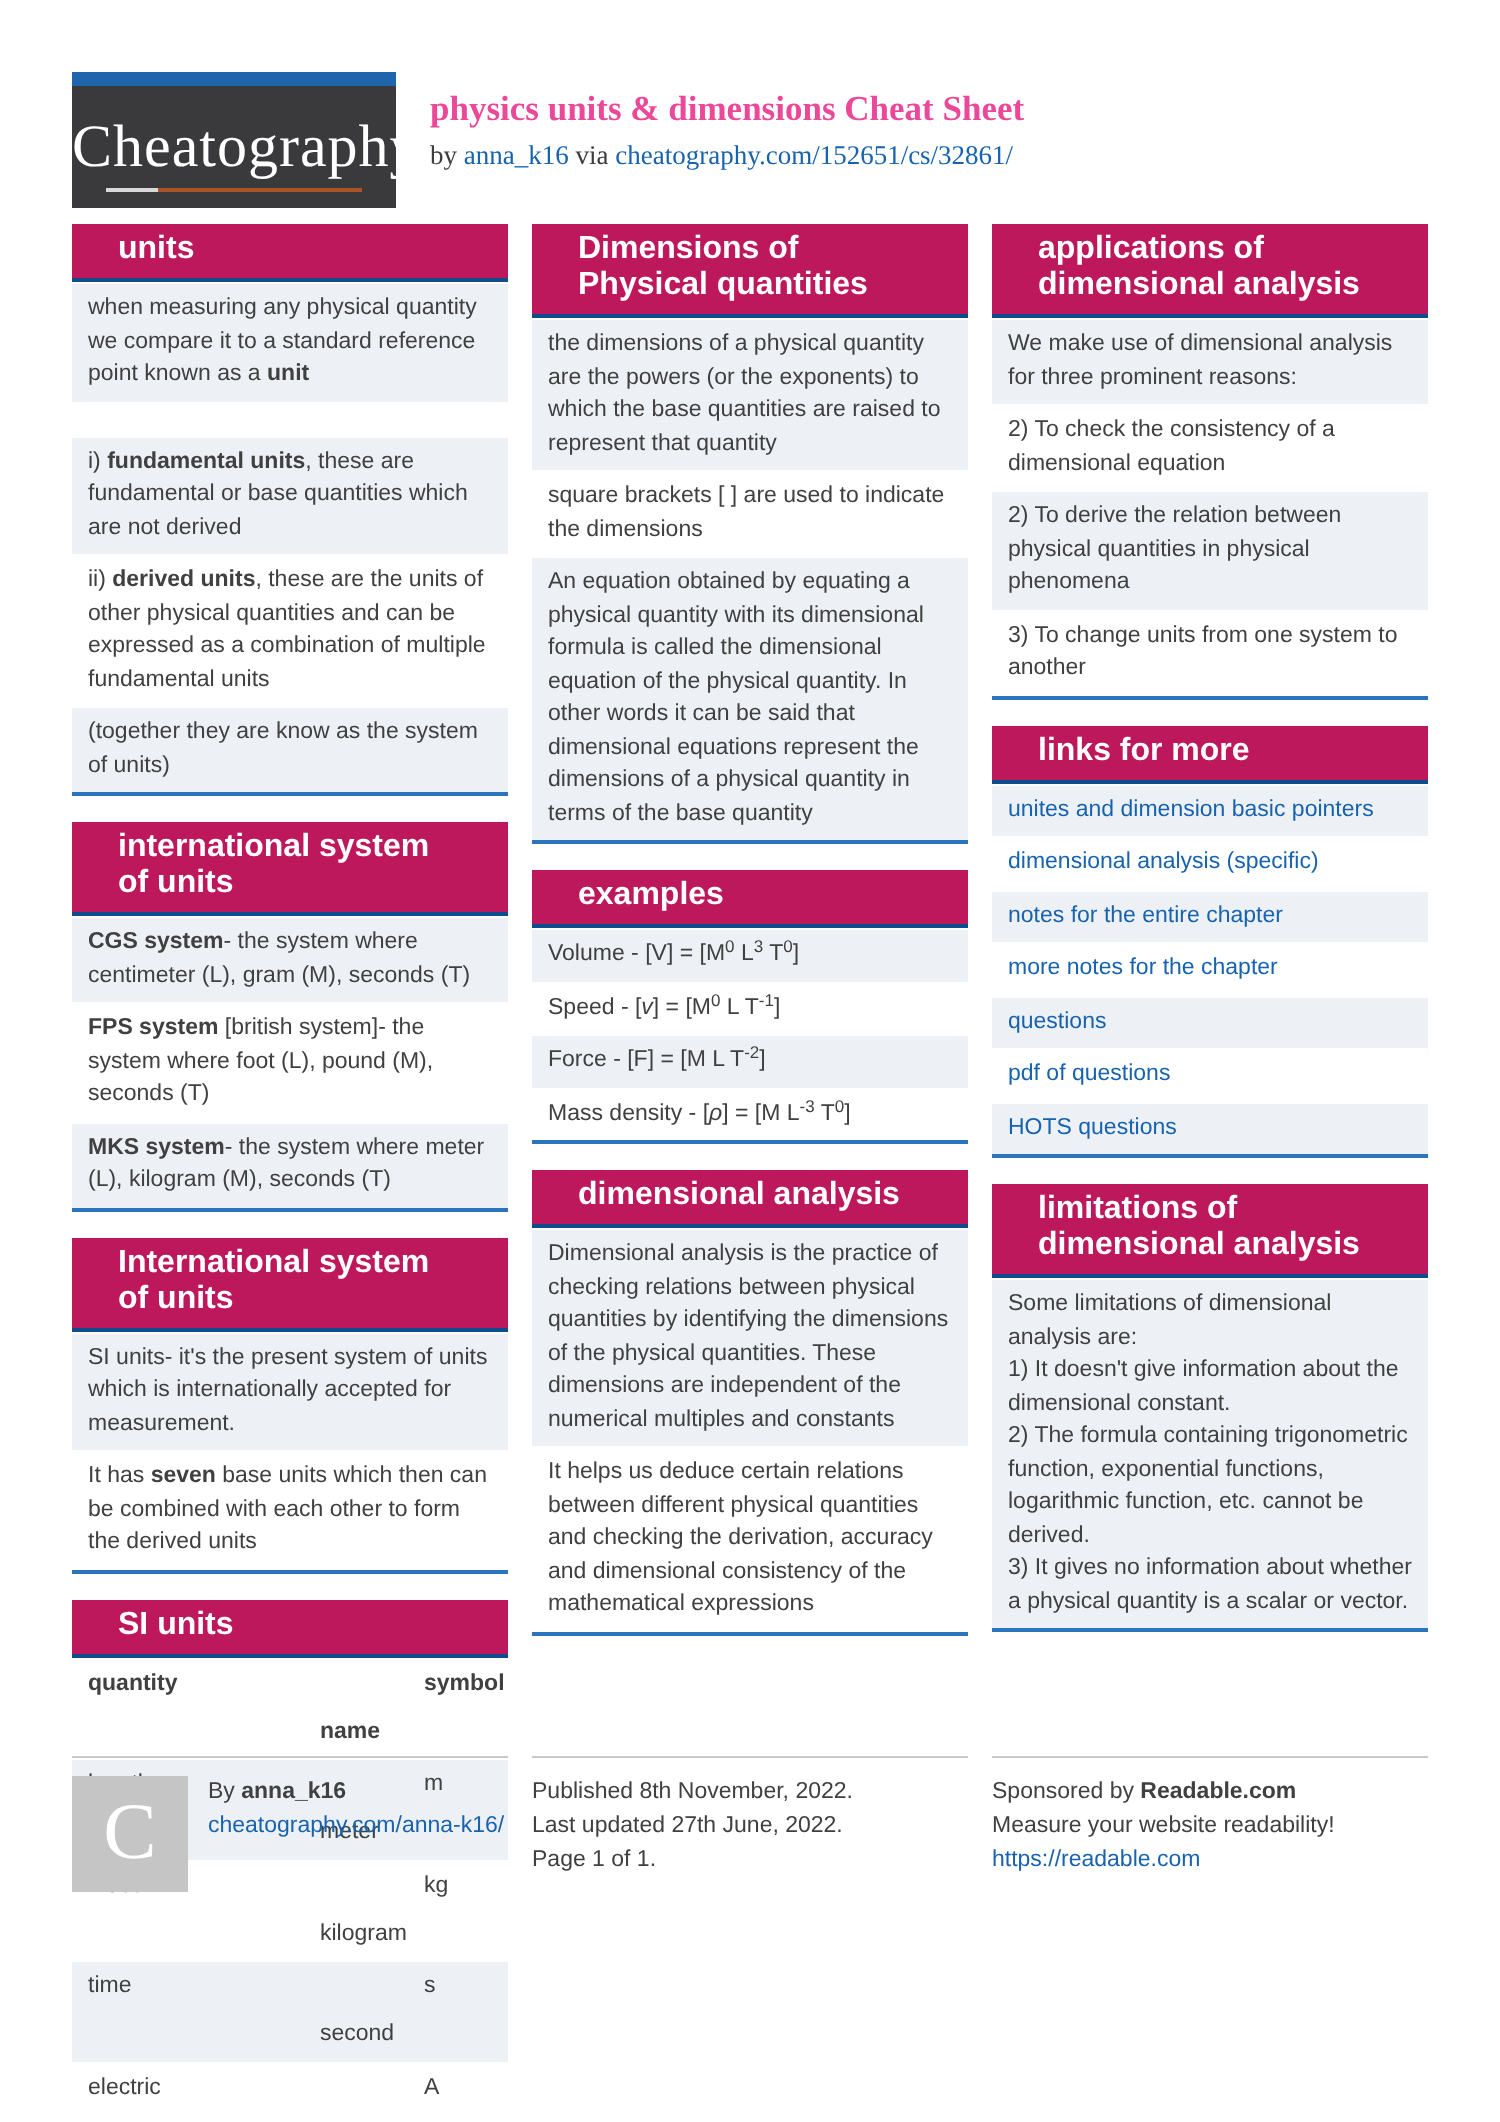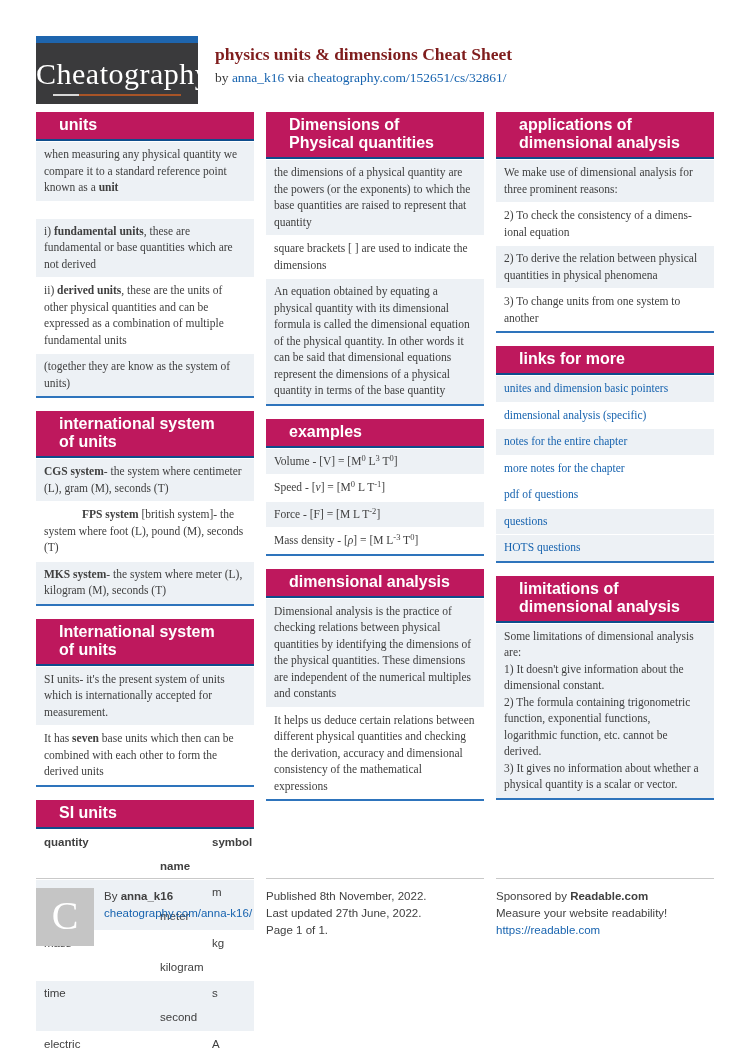--- a/index.html
+++ b/index.html
@@ -7,31 +7,31 @@
   .page { position:relative; width:750px; height:1061px; background:#fff; overflow:hidden; }
 
   
   .logo { position:absolute; left:36px; top:36px; width:162px; height:68px; background:#3a3a3c; }
   .logo .strip { height:7px; background:#1e65ae; }
   .logo .word { display:block; text-align:center; margin-top:14px; color:#fff;
     font-family:"Liberation Serif", serif; font-size:30px; letter-spacing:0.5px; }
   .logo .underline { display:block; width:128px; height:2px; margin:3px auto 0;
     background:repeating-linear-gradient(90deg,#d8d8d8 0 26px,#a85427 26px 60px,#a85427 60px 128px); }
   .titleblock { position:absolute; left:215px; top:44px; }
-  .title { font-family:"Liberation Serif", serif; font-weight:bold; font-size:17.5px; color:#7f1d1d; }
+  .title { font-family:"Liberation Serif", serif; font-weight:bold; font-size:17.5px; color:#ec4899; }
   .byline { font-family:"Liberation Serif", serif; font-size:13.5px; color:#3c3c3c; margin-top:5px; }
 
   
   .col { position:absolute; top:112px; width:218px; }
   .col1 { left:36px; } .col2 { left:266px; } .col3 { left:496px; }
 
   .box { margin-bottom:13px; border-bottom:2px solid #2e74bc; background:#fff; }
   .box-h { background:#be185d; border-bottom:2px solid #0e4d8c; color:#fff;
     font-size:16px; font-weight:bold; padding:4px 23px 5px; }
-  .row { padding:4px 8px 5px; font-size:11.5px; line-height:16.5px; background:#fff; border-top:1px solid #fff;font-family:Liberation Serif, serif; }
+  .row { padding:4px 8px 5px; font-size:11.5px; line-height:16.5px; background:#fff; border-top:1px solid #fff; }
   .row.alt { background:#edf1f5; }
   .row.spacer { min-height:17px; }
   .row.pre { white-space:pre-line; }
   .row.linkrow { color:#1763af; cursor:pointer; }
 
   
   .trow { display:flex; font-size:11.5px; line-height:16.5px; background:#fff; border-top:1px solid #fff; }
   .trow.alt { background:#edf1f5; }
   .trow > div { padding:4px 4px 5px 8px; }
   .tc0 { width:122px; } .tc1 { width:52px; padding-left:2px !important;margin-top:24px; } .tc2 { width:44px; padding-left:2px !important; }
@@ -65,21 +65,21 @@
       <div class="row alt"><span>when measuring any physical quantity we compare it to a standard reference point known as a </span><span style="font-weight: bold;">unit</span></div>
       <div class="row spacer"><span></span></div>
       <div class="row alt"><span>i) </span><span style="font-weight: bold; text-align: right;">fundamental units</span><span>, these are fundamental or base quantities which are not derived</span></div>
       <div class="row"><span>ii) </span><span style="font-weight: bold;">derived units</span><span>, these are the units of other physical quantities and can be expressed as a combination of multiple fundamental units</span></div>
       <div class="row alt"><span>(together they are know as the system of units)</span></div>
     </div>
 
     <div class="box">
       <div class="box-h">international system of units</div>
       <div class="row alt"><span style="font-weight: bold;">CGS system</span><span>- the system where centimeter (L), gram (M), seconds (T)</span></div>
-      <div class="row"><span style="font-weight: bold; margin-left: 38px;">FPS system</span><span> [british system]- the system where foot (L), pound (M), seconds (T)</span></div>
+      <div class="row"><span style="font-weight: bold;">FPS system</span><span> [british system]- the system where foot (L), pound (M), seconds (T)</span></div>
       <div class="row alt"><span style="font-weight: bold;">MKS system</span><span>- the system where meter (L), kilogram (M), seconds (T)</span></div>
     </div>
 
     <div class="box">
       <div class="box-h">International system of units</div>
       <div class="row alt"><span>SI units- it's the present system of units which is internationally accepted for measurement.</span></div>
       <div class="row"><span>It has </span><span style="font-weight: bold;">seven</span><span> base units which then can be combined with each other to form the derived units</span></div>
     </div>
 
     <div class="box">
@@ -158,22 +158,22 @@
       <div class="row alt"><span>2) To derive the relation between physical quantities in physical phenomena</span></div>
       <div class="row"><span>3) To change units from one system to another</span></div>
     </div>
 
     <div class="box">
       <div class="box-h">links for more</div>
       <div class="row alt linkrow">unites and dimension basic pointers</div>
       <div class="row linkrow">dimensional analysis (specific)</div>
       <div class="row alt linkrow">notes for the entire chapter</div>
       <div class="row linkrow">more notes for the chapter</div>
+      <div class="row alt linkrow">questions</div>
       <div class="row linkrow">pdf of questions</div>
-      <div class="row alt linkrow">questions</div>
       <div class="row alt linkrow">HOTS questions</div>
     </div>
 
     <div class="box">
       <div class="box-h">limitations of dimensional analysis</div>
       <div class="row alt pre">Some limitations of dimensional analysis are:
 1) It doesn't give information about the dimensional constant.
 2) The formula containing trigonometric function, exponential functions, logarithmic function, etc. cannot be derived.
 3) It gives no information about whether a physical quantity is a scalar or vector.</div>
     </div>

